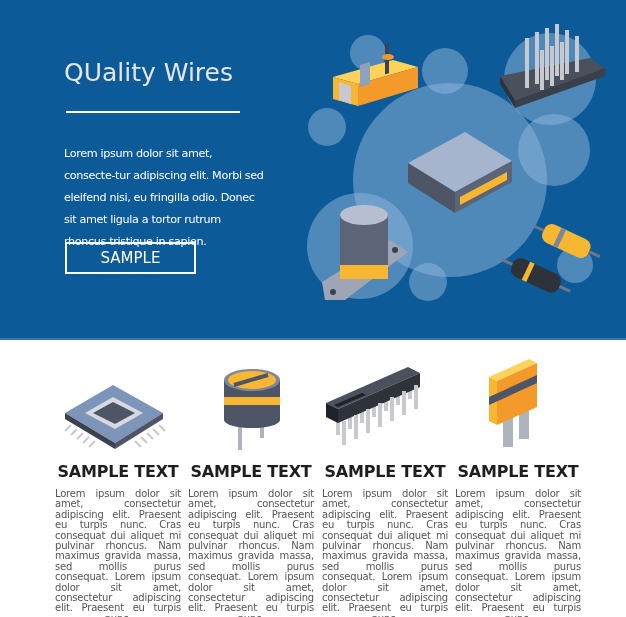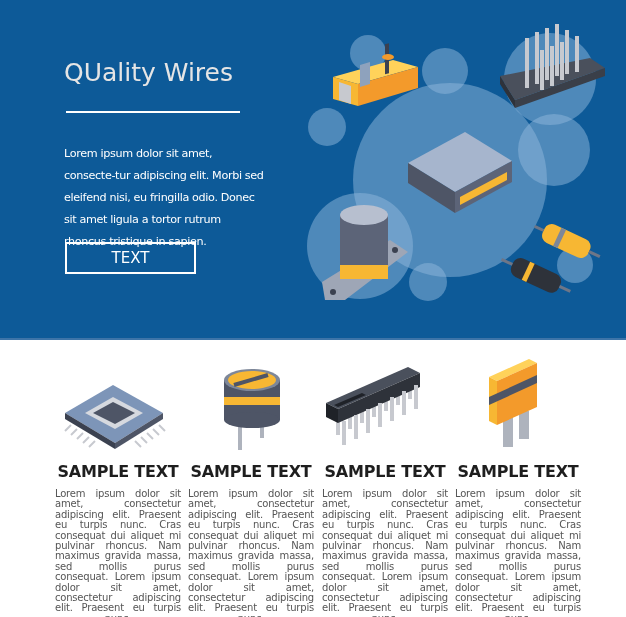--- a/index.html
+++ b/index.html
@@ -16,21 +16,21 @@
   .col .heading { font-size:16px; font-weight:bold; color:#1e1e1e; margin-top:2px; font-family:"DejaVu Sans", sans-serif; letter-spacing:-0.2px; }
   .col .body { font-size:10px; line-height:10.4px; color:#555; text-align:justify; text-align-last:center; margin-top:8px; font-family:"DejaVu Sans", sans-serif; letter-spacing:-0.2px; }
 </style>
 </head>
 <body>
 
 <div class="banner">
   <div class="title">QUality Wires</div>
   <div class="rule"></div>
   <div class="desc">Lorem ipsum dolor sit amet, consecte-tur adipiscing elit. Morbi sed eleifend nisi, eu fringilla odio. Donec sit amet ligula a tortor rutrum rhoncus tristique in sapien.</div>
-  <div class="about-btn">TEXT</div>
+  <div class="about-btn">SAMPLE</div>
 
   <svg class="art" viewBox="0 0 326 320" width="326" height="320">
 
     <g fill="#8fb7dc" fill-opacity="0.5">
       <circle cx="68" cy="33" r="18"></circle>
       <circle cx="145" cy="51" r="23"></circle>
       <circle cx="27" cy="107" r="19"></circle>
       <circle cx="150" cy="160" r="97"></circle>
       <circle cx="250" cy="59" r="46"></circle>
       <circle cx="254" cy="130" r="36"></circle>

